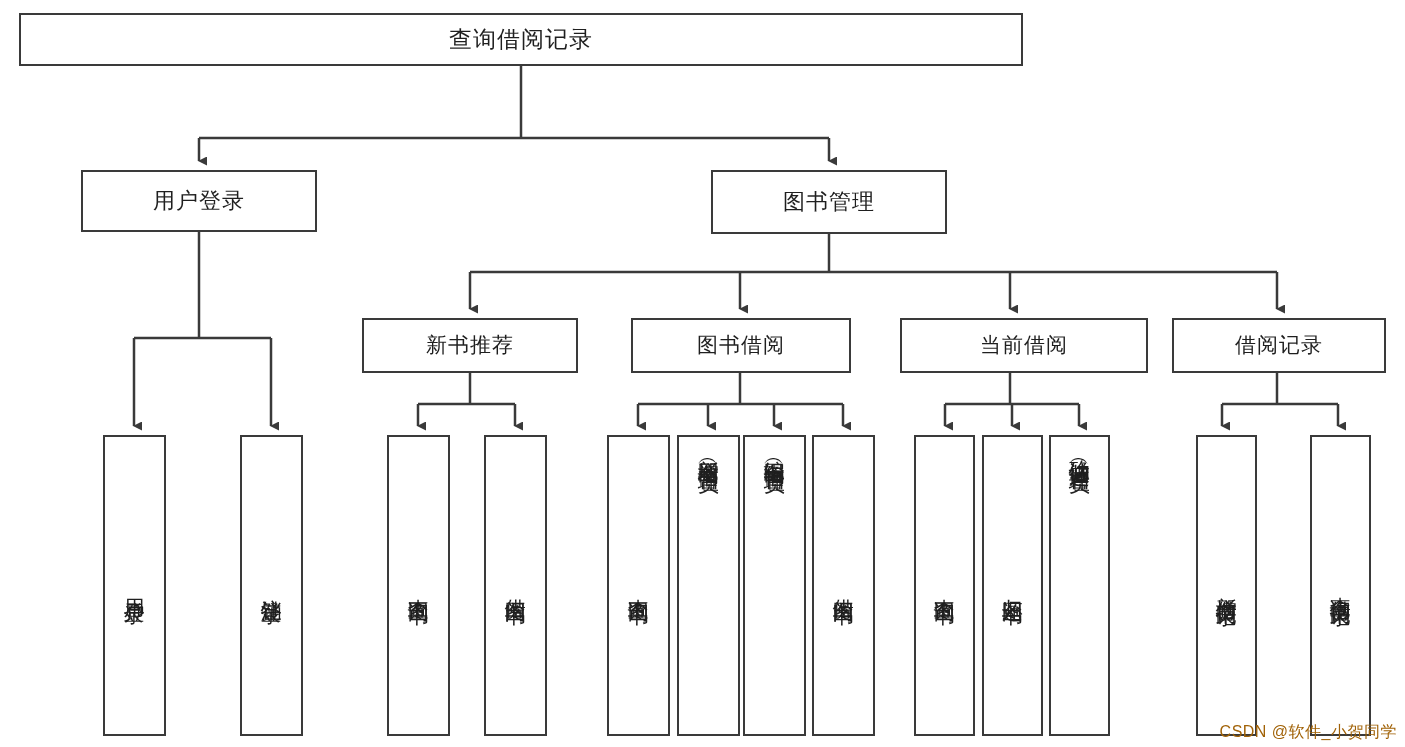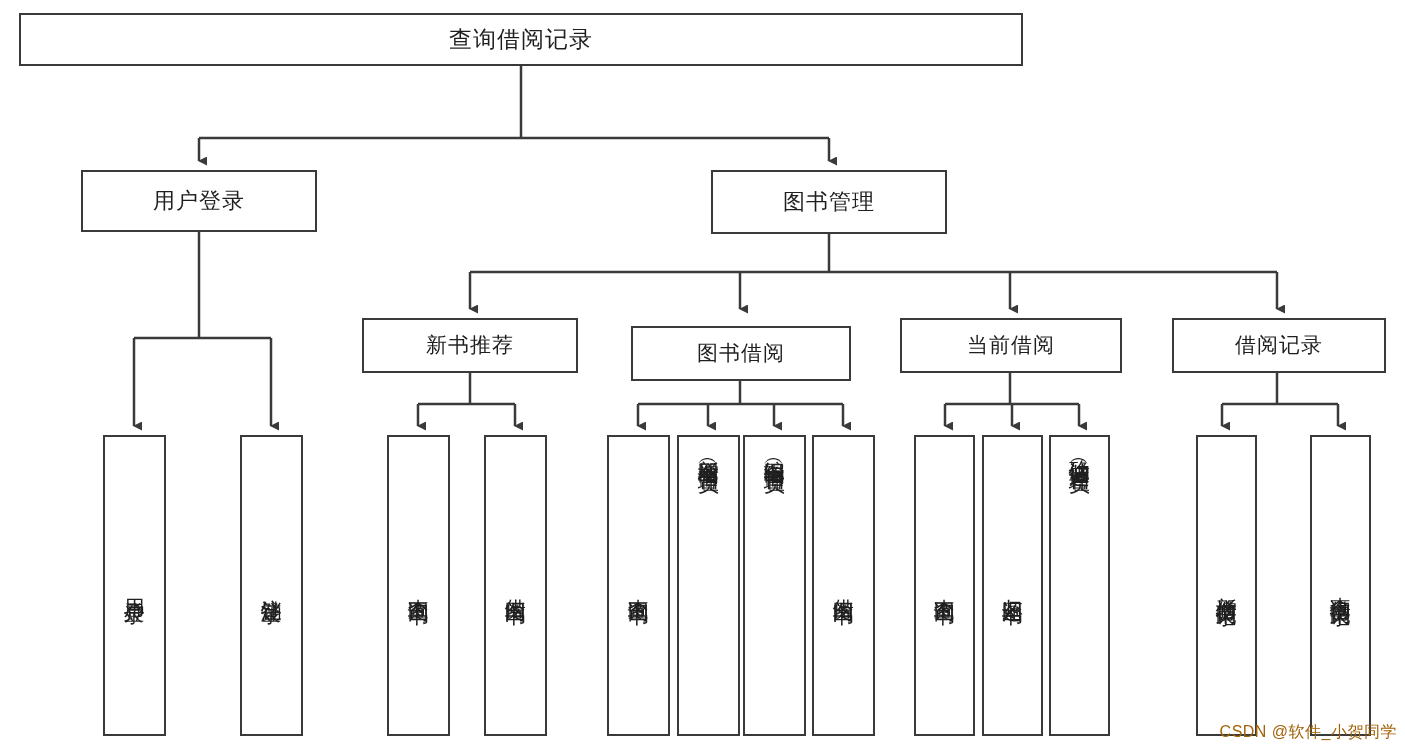--- a/index.html
+++ b/index.html
@@ -145,24 +145,24 @@
   <div class="node node-l2" style="left:81px; top:170px; width:236px; height:62px;">
     <span class="label">用户登录</span>
   </div>
   <div class="node node-l2" style="left:711px; top:170px; width:236px; height:64px;">
     <span class="label">图书管理</span>
   </div>
 
   <div class="node node-l3" style="left:362px; top:318px; width:216px; height:55px;">
     <span class="label">新书推荐</span>
   </div>
-  <div class="node node-l3" style="left:631px; top:318px; width:220px; height:55px;margin-top:8px;">
+  <div class="node node-l3" style="left:631px; top:318px; width:220px; height:55px;">
     <span class="label">图书借阅</span>
   </div>
-  <div class="node node-l3" style="left:900px; top:318px; width:222px; height:55px;">
+  <div class="node node-l3" style="left:900px; top:318px; width:248px; height:55px;">
     <span class="label">当前借阅</span>
   </div>
   <div class="node node-l3" style="left:1172px; top:318px; width:214px; height:55px;justify-content:center;">
     <span class="label">借阅记录</span>
   </div>
 
   <div class="node node-leaf center-text" style="left:103px; top:435px; width:63px; height:301px;">
     <span class="label">用户登录</span>
   </div>
   <div class="node node-leaf center-text" style="left:240px; top:435px; width:63px; height:301px;">

